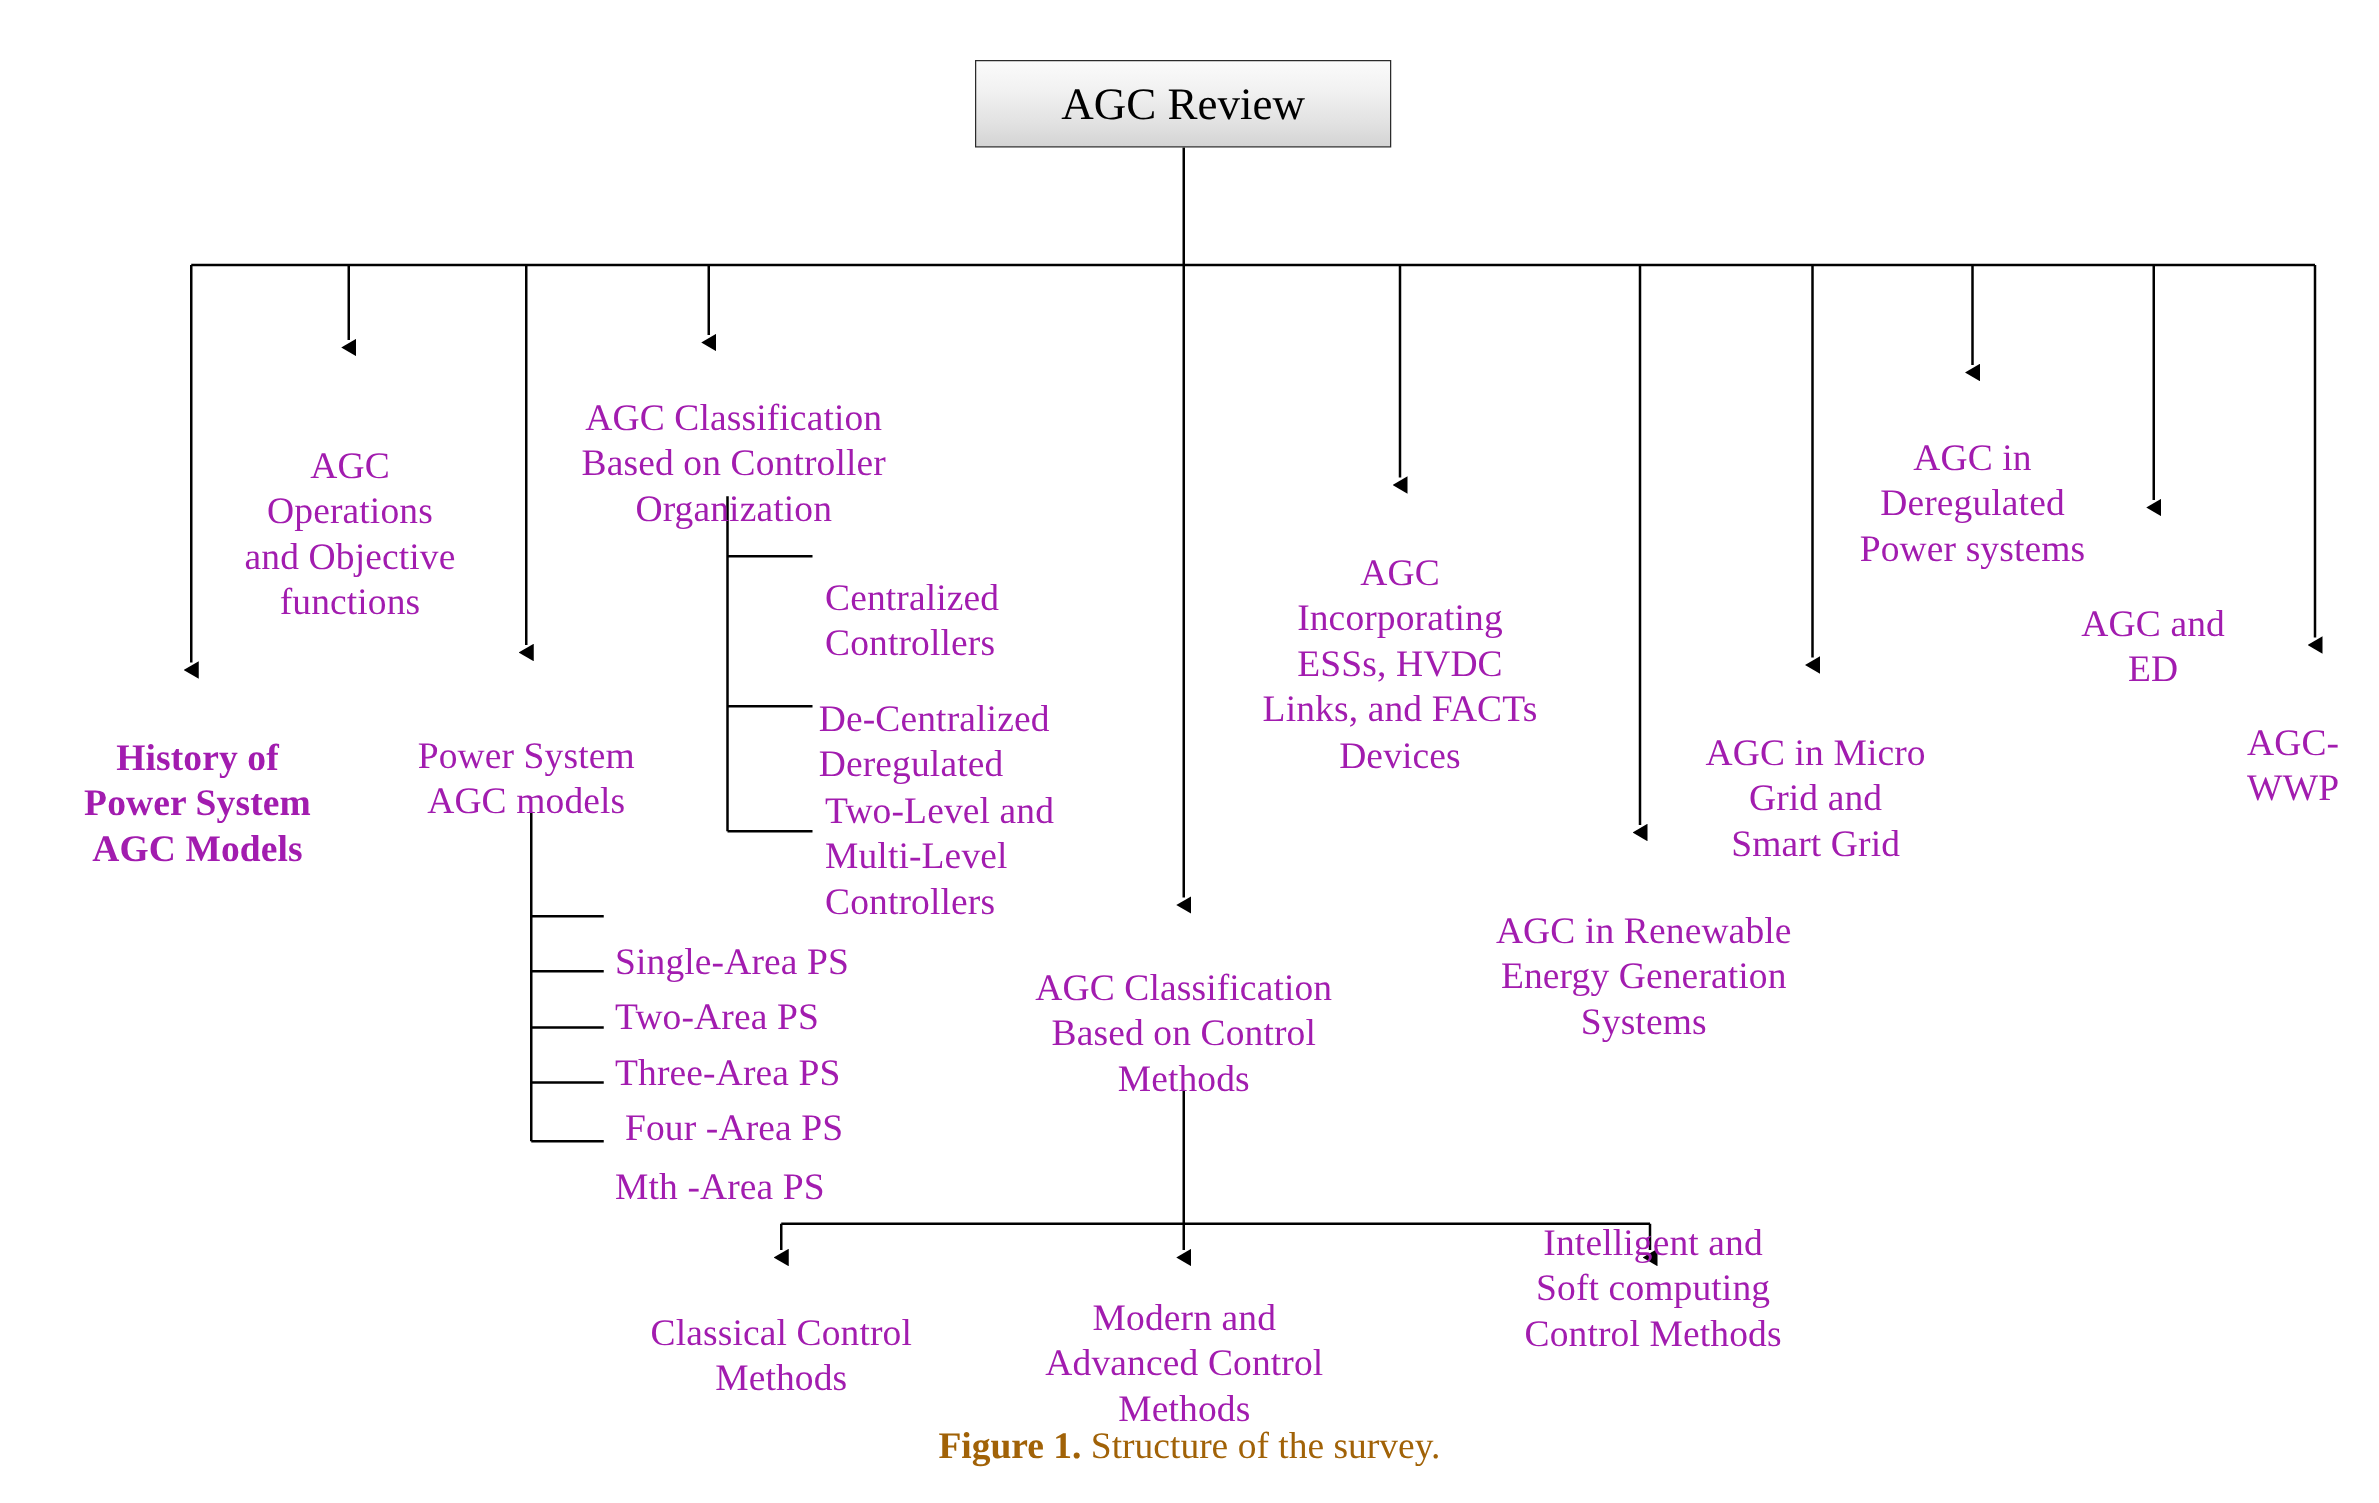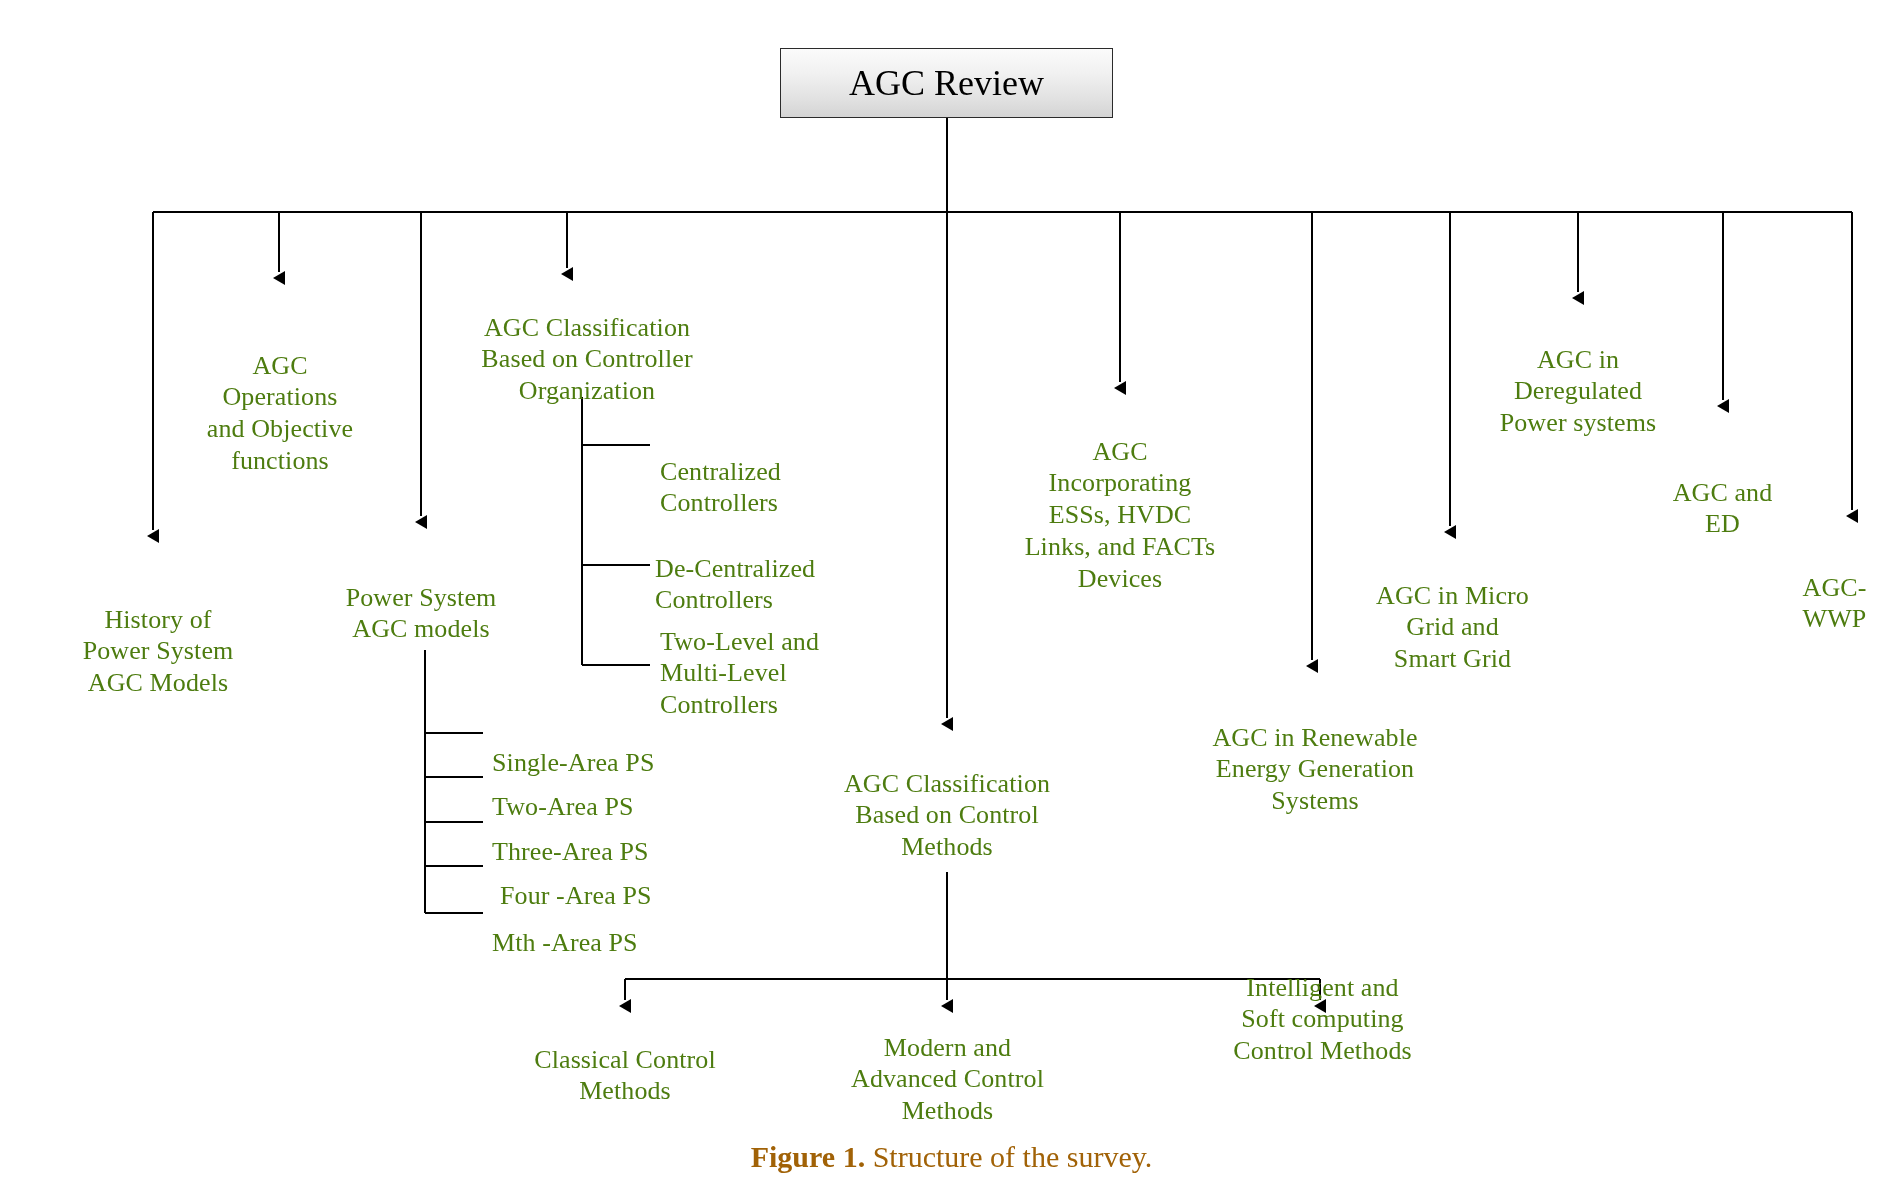--- a/index.html
+++ b/index.html
@@ -21,22 +21,22 @@
     position: absolute;
     left: 0;
     top: 0;
     width: 1903px;
     height: 1202px;
     pointer-events: none;
   }
   .node {
     position: absolute;
     text-align: center;
-    color: #4d7c0f;
-    font-size: 26px;
+    color: #a21caf;
+    font-size: 30px;
     line-height: 1.22;
     letter-spacing: 0.1px;
     white-space: pre-line;
   }
   .node.left-align {
     text-align: left;
   }
   .root-box {
     position: absolute;
     left: 780px;
@@ -119,21 +119,21 @@
     <line x1="625" y1="979" x2="1320" y2="979" stroke="#000" stroke-width="2"></line>
     <line x1="625" y1="979" x2="625" y2="1000" stroke="#000" stroke-width="2" marker-end="url(#arrow)"></line>
     <line x1="947" y1="979" x2="947" y2="1000" stroke="#000" stroke-width="2" marker-end="url(#arrow)"></line>
     <line x1="1320" y1="979" x2="1320" y2="1000" stroke="#000" stroke-width="2" marker-end="url(#arrow)"></line>
   </svg>
 
   <div class="root-box">
     <span>AGC Review</span>
   </div>
 
-  <div class="node" style="left:33px; top:572px; width:250px;">
+  <div class="node" style="left:33px; top:552px; width:250px;font-weight:bold;">
     <span>History of
 Power System
 AGC Models</span>
   </div>
 
   <div class="node" style="left:155px; top:318px; width:250px;">
     <span>AGC
 Operations
 and Objective
 functions</span>
@@ -192,21 +192,21 @@
 WWP</span>
   </div>
 
   <div class="node left-align" style="left:660px; top:424px; width:300px;">
     <span>Centralized
 Controllers</span>
   </div>
 
   <div class="node left-align" style="left:655px; top:521px; width:320px;">
     <span>De-Centralized
-Controllers</span>
+Deregulated</span>
   </div>
 
   <div class="node left-align" style="left:660px; top:594px; width:300px;">
     <span>Two-Level and
 Multi-Level
 Controllers</span>
   </div>
 
   <div class="node left-align" style="left:492px; top:715px; width:300px;">
     <span>Single-Area PS</span>

